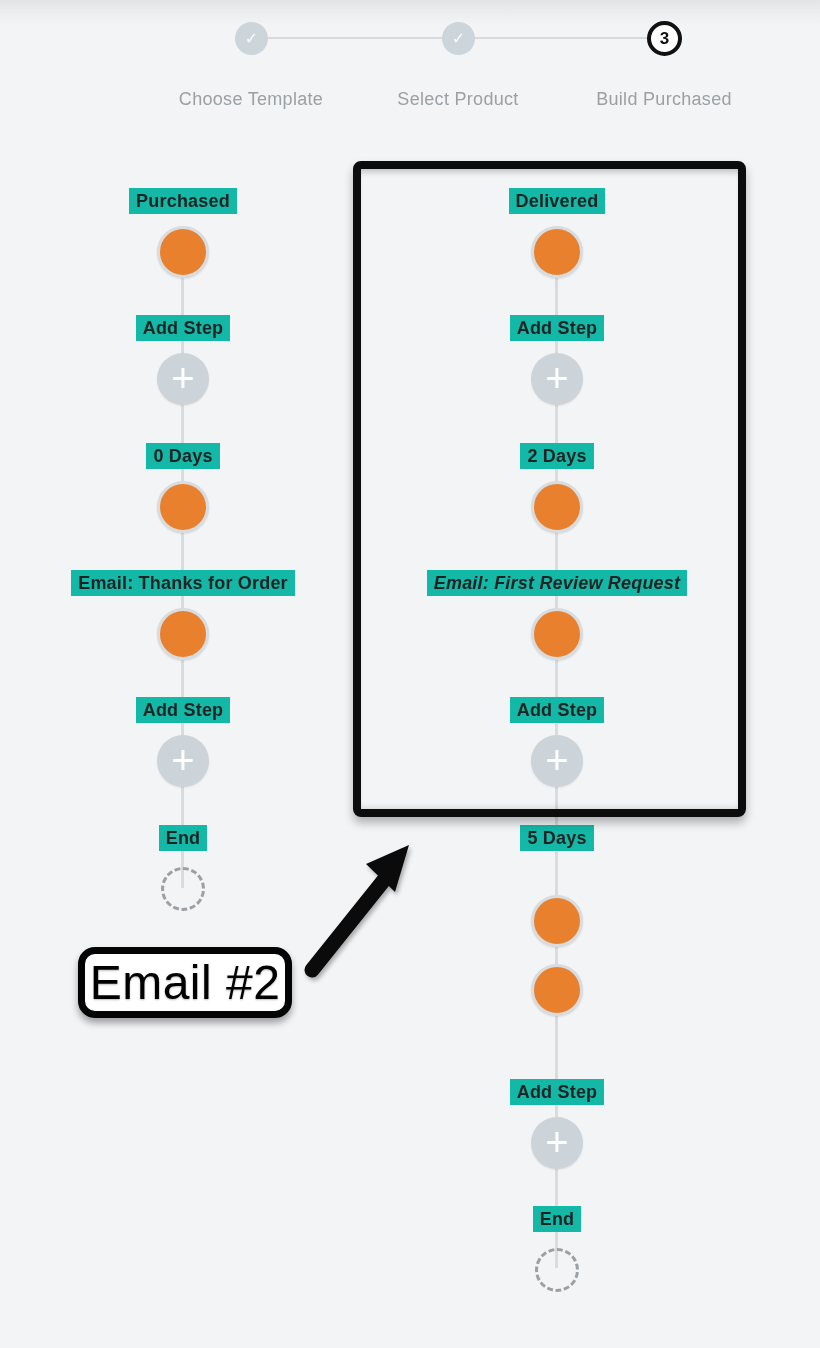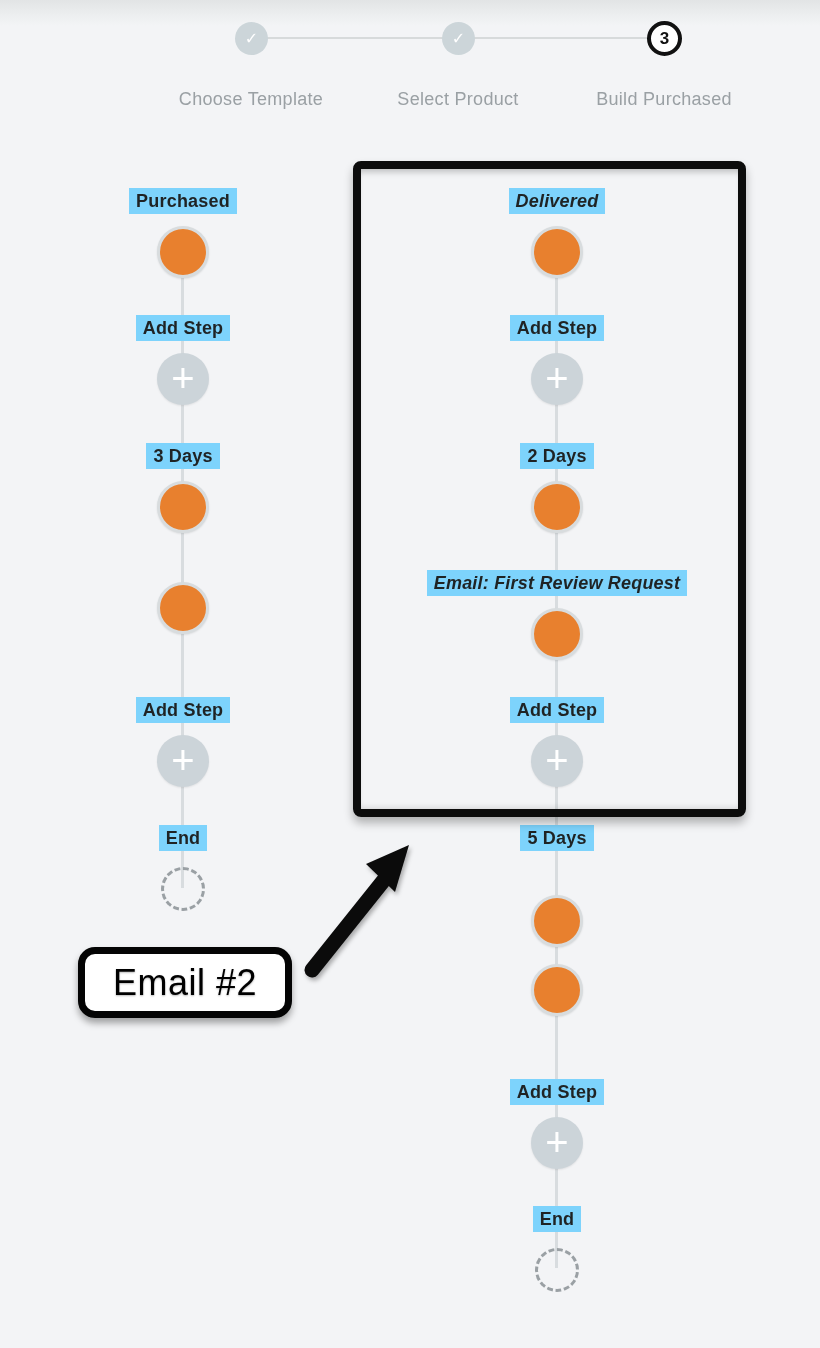--- a/index.html
+++ b/index.html
@@ -38,21 +38,21 @@
   
   .flow-col{position:absolute;top:0;width:400px;height:1348px;}
   .flow-col.left{left:-17px;}
   .flow-col.right{left:357px;}
   .vline{position:absolute;left:198px;width:3px;background:#d8dcdf;z-index:1;}
   .node{
     position:absolute;left:0;width:100%;
     display:flex;flex-direction:column;align-items:center;z-index:3;
   }
   .chip{
-    display:inline-block;background:#7dd3fc;padding:1px 7px;
+    display:inline-block;background:#14b8a6;padding:1px 7px;
     font-size:18px;font-weight:600;color:#1f2324;letter-spacing:.2px;
     line-height:24px;white-space:nowrap;
   }
   .dot{border-radius:50%;box-sizing:border-box;margin-top:12px;}
   .dot.event{
     width:52px;height:52px;background:#e8802e;border:3px solid #d8dcde;
     box-shadow:0 1px 2px rgba(0,0,0,.10);cursor:pointer;
   }
   .dot.add{
     width:52px;height:52px;background:#ccd4d9;display:flex;align-items:center;justify-content:center;
@@ -74,21 +74,21 @@
   }
   .arrow-svg{position:absolute;left:0;top:0;z-index:7;pointer-events:none;
     filter:drop-shadow(2px 3px 2px rgba(0,0,0,.30));}
   .callout{
     position:absolute;left:78px;top:947px;width:214px;height:71px;
     background:#ffffff;border:7px solid #040404;border-radius:17px;box-sizing:border-box;
     display:flex;align-items:center;justify-content:center;z-index:8;
     box-shadow:0 5px 7px rgba(0,0,0,.35);
   }
   .callout span{
-    font-size:36px;color:#000000;letter-spacing:.5px;
+    font-size:48px;color:#000000;letter-spacing:.5px;
     text-shadow:0 1px 2px rgba(0,0,0,.28);white-space:nowrap;
   }
 </style>
 </head>
 <body>
 
 <div class="top-fade"></div>
 
 <div class="stepper">
   <div class="stepper-line"></div>
@@ -113,42 +113,43 @@
     <span class="chip">Purchased</span>
     <div class="dot event"></div>
   </div>
   <div class="node" style="top:315px;">
     <span class="chip">Add Step</span>
     <div class="dot add">
       <span class="plus">+</span>
     </div>
   </div>
   <div class="node" style="top:443px;">
-    <span class="chip">3 Days</span>
+    <span class="chip">0 Days</span>
     <div class="dot event"></div>
   </div>
   <div class="node" style="top:570px;">
+    <span class="chip">Email: Thanks for Order</span>
     <div class="dot event"></div>
   </div>
   <div class="node" style="top:697px;">
     <span class="chip">Add Step</span>
     <div class="dot add">
       <span class="plus">+</span>
     </div>
   </div>
   <div class="node" style="top:825px;">
     <span class="chip">End</span>
     <div class="dot end"></div>
   </div>
 </div>
 
 <div class="flow-col right">
   <div class="vline" style="top:252px;height:1016px;"></div>
 
-  <div class="node" style="top:188px;font-style:italic;">
+  <div class="node" style="top:188px;">
     <span class="chip">Delivered</span>
     <div class="dot event"></div>
   </div>
   <div class="node" style="top:315px;">
     <span class="chip">Add Step</span>
     <div class="dot add">
       <span class="plus">+</span>
     </div>
   </div>
   <div class="node" style="top:443px;">

